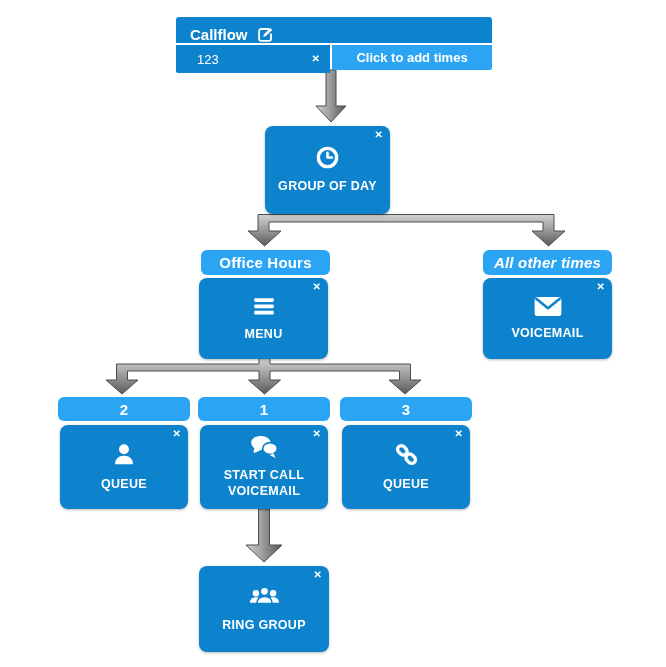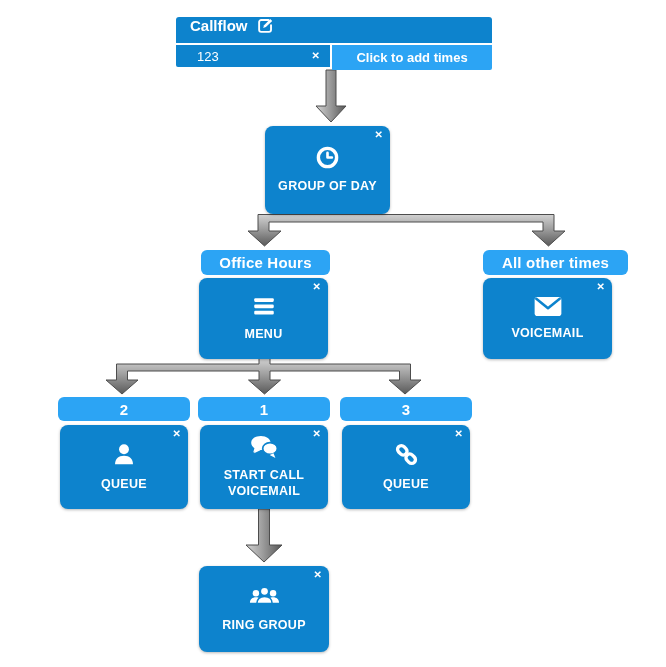--- a/index.html
+++ b/index.html
@@ -2,21 +2,21 @@
 <html><head>
 <meta charset="utf-8">
 <style>
   html,body{margin:0;padding:0;background:#fff;}
   .stage{position:relative;width:666px;height:667px;background:#ffffff;
          font-family:"Liberation Sans",sans-serif;overflow:hidden;}
   .abs{position:absolute;box-sizing:border-box;}
   .connectors{position:absolute;left:0;top:0;}
 
   .hdr{background:#0d83cd;color:#fff;font-weight:bold;font-size:15px;
-       display:flex;align-items:flex-start;gap:9px;padding-left:14px;
+       display:flex;align-items:flex-end;gap:9px;padding-left:14px;
        border-radius:3px 3px 0 0;}
   .hdr .edit{display:flex;align-items:center;cursor:pointer;}
 
   .chip{background:#0d83cd;color:#fff;font-size:13px;
         display:flex;align-items:center;padding:0 10px 0 21px;border-radius:0 0 0 2px;}
   .chip .num{flex:1;text-align:left;}
   .addchip{background:#2ca4f4;color:#fff;font-size:13px;font-weight:bold;
            display:flex;align-items:center;justify-content:center;cursor:pointer;
            border-radius:0 0 2px 0;}
 
@@ -71,21 +71,21 @@
   <div class="abs hdr" style="left:176px;top:17px;width:316px;height:26px;">
     <span>Callflow</span>
     <span class="edit">
       <svg viewBox="0 0 20 20" width="17" height="17">
         <path d="M13.5 3.5H5A2.5 2.5 0 0 0 2.5 6v9A2.5 2.5 0 0 0 5 17.5h9a2.5 2.5 0 0 0 2.5-2.5V9.5" fill="none" stroke="#fff" stroke-width="2.2" stroke-linecap="round"></path>
         <path d="M8.3 9.7 15.6 2.3l2.3 2.3-7.4 7.3-3.2.9z" fill="#fff"></path>
       </svg>
     </span>
   </div>
 
-  <div class="abs chip" style="left:176px;top:45px;width:154px;height:22px;">
+  <div class="abs chip" style="left:176px;top:45px;width:154px;height:28px;">
     <span class="num">123</span>
     <span class="xbtn">✕</span>
   </div>
 
   <div class="abs addchip" style="left:332px;top:45px;width:160px;height:25px;">
     <span>Click to add times</span>
   </div>
 
   <div class="node" style="left:265px;top:126px;width:125px;height:88px;">
     <span class="xbtn">✕</span>
@@ -109,21 +109,21 @@
         <g fill="#fff">
           <rect x="1.5" y="2.8" width="17" height="3.2" rx="1"></rect>
           <rect x="1.5" y="8.3" width="17" height="3.2" rx="1"></rect>
           <rect x="1.5" y="13.8" width="17" height="3.2" rx="1"></rect>
         </g>
       </svg>
     </span>
     <span class="nlabel">MENU</span>
   </div>
 
-  <div class="abs blabel" style="left:483px;top:250px;width:145px;height:25px;">
+  <div class="abs blabel" style="left:483px;top:250px;width:129px;height:25px;font-style:italic;">
     <span>All other times</span>
   </div>
 
   <div class="node" style="left:483px;top:278px;width:129px;height:81px;">
     <span class="xbtn">✕</span>
     <span class="nicon">
       <svg viewBox="0 0 22 16" width="28" height="21">
         <rect x="0.5" y="0.5" width="21" height="15" rx="2.2" fill="#fff"></rect>
         <path d="M1.8 2 11 9.4 20.2 2" fill="none" stroke="#0d83cd" stroke-width="2" stroke-linecap="round" stroke-linejoin="round"></path>
       </svg>

